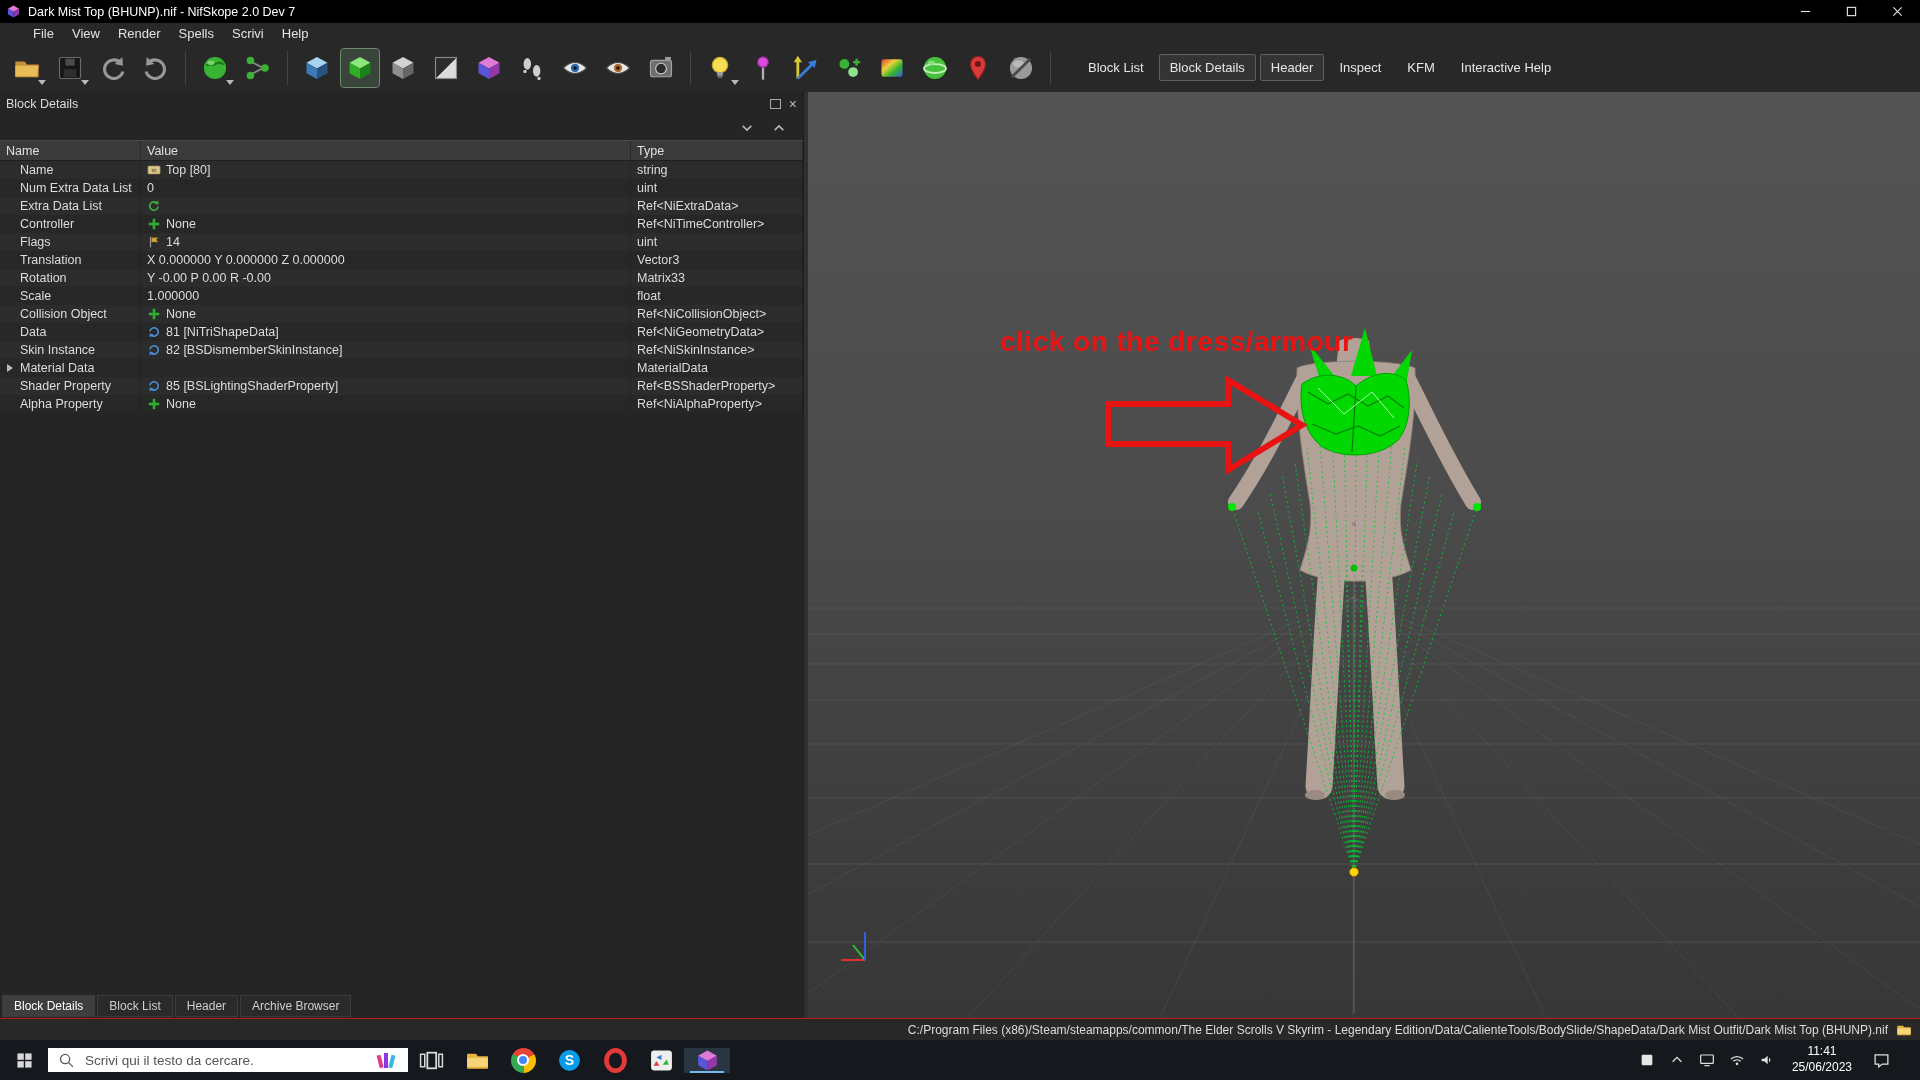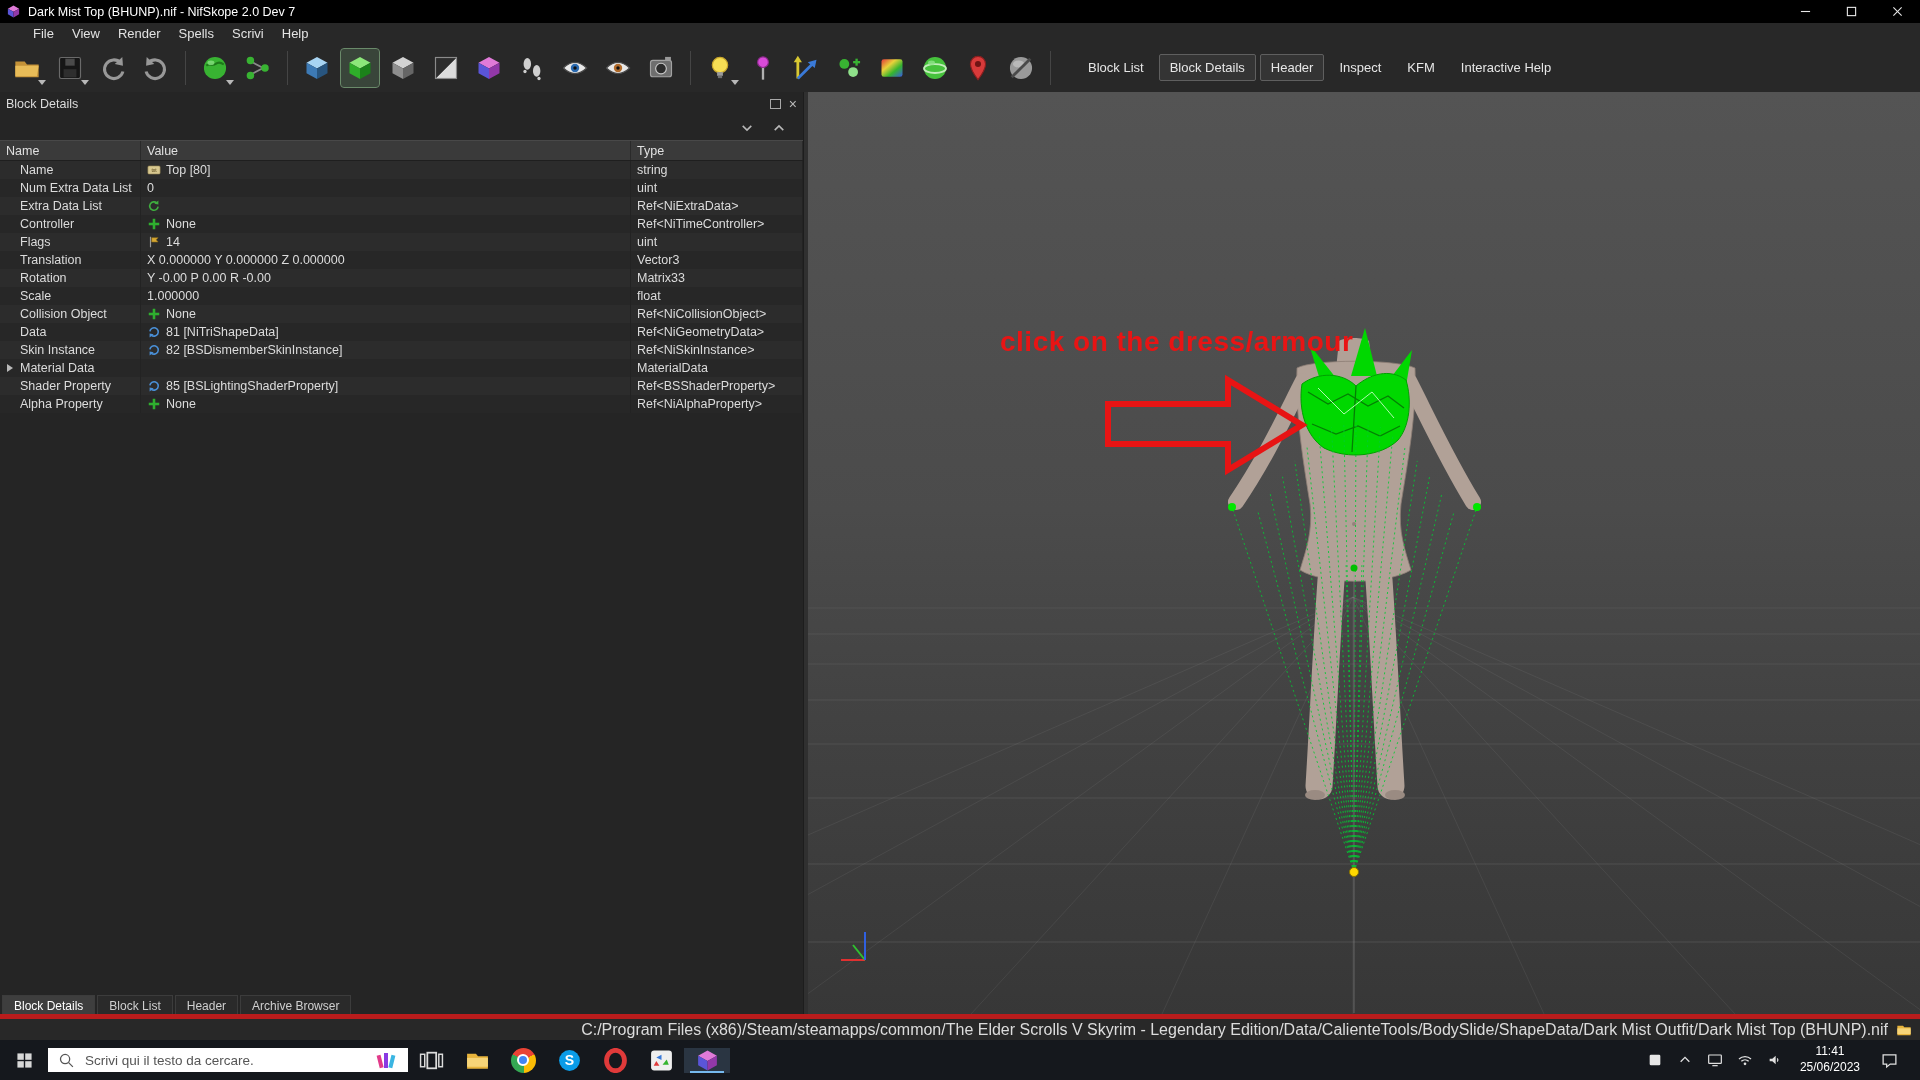--- a/index.html
+++ b/index.html
@@ -60,21 +60,21 @@
   .dock-tab{padding:3px 11px;font-size:12px;background:#2a2a2a;border:1px solid #3c3c3c;color:#cfcfcf;margin-right:2px}
   .dock-tab.active{background:#3e3e3e;color:#fff}
 
   
   .viewport{position:absolute;left:808px;top:0;right:0;height:100%;overflow:hidden;
             background:linear-gradient(#545454 0%,#4b4b4b 45%,#414141 70%,#373737 100%)}
   #scene{position:absolute;left:0;top:0}
   .vp-annotation{position:absolute;left:192px;top:234px;font-size:28px;font-weight:700;letter-spacing:.5px;color:#e81414}
 
   
-  .statusbar{position:absolute;left:0;right:0;bottom:40px;height:21px;background:#282828;border-top:5px solid #b91c1c;display:flex;align-items:center;justify-content:flex-end;font-size:16px;color:#dcdcdc;padding-right:32px}
+  .statusbar{position:absolute;left:0;right:0;bottom:40px;height:21px;background:#282828;border-top:1px solid #b91c1c;display:flex;align-items:center;justify-content:flex-end;font-size:12px;color:#dcdcdc;padding-right:32px}
   .status-folder{position:absolute;right:7px;width:18px;height:16px}
   .status-folder svg{width:18px;height:16px}
 
   
   .taskbar{position:absolute;left:0;right:0;bottom:0;height:40px;background:#15181d;display:flex;align-items:center}
   .start-btn{width:48px;display:flex;align-items:center;justify-content:center}
   .start-btn svg{width:17px;height:17px}
   .search-box{width:340px;background:#fff;display:flex;align-items:center;padding:0 10px;gap:8px}
   .search-box svg{width:17px;height:17px;flex:0 0 auto}
   .search-box input{border:none;outline:none;flex:1;font-size:13.5px;font-family:inherit;color:#333;background:transparent}
@@ -82,21 +82,21 @@
   .search-deco{width:24px;height:24px;flex:0 0 auto}
   .search-deco svg{width:24px;height:24px}
   .taskbar-apps{display:flex;align-items:stretch}
   .tb-app{width:46px;display:flex;align-items:center;justify-content:center;position:relative}
   .tb-app svg{width:25px;height:25px}
   .tb-app.active{background:#2a3542}
   .tb-app.active::after{content:"";position:absolute;left:6px;right:6px;bottom:0;height:2px;background:#76b9ed}
   .gl-chrome{width:25px;height:25px;border-radius:50%;position:relative;display:block;
              background:conic-gradient(from -60deg,#ea4335 0 120deg,#fbbc05 0 240deg,#34a853 0 360deg)}
   .gl-chrome span{position:absolute;inset:6.5px;background:#4285f4;border:2.5px solid #fff;border-radius:50%}
-  .tray{margin-left:auto;display:flex;align-items:center;gap:2px;padding-right:12px}
+  .tray{margin-left:auto;display:flex;align-items:center;gap:2px;padding-right:20px}
   .tray-btn{width:30px;height:40px;display:flex;align-items:center;justify-content:center}
   .tray-btn svg{width:16px;height:16px}
   .clock{display:flex;flex-direction:column;align-items:center;justify-content:center;font-size:12px;line-height:1.3;color:#fff;padding:0 8px}
   .notif{width:38px;height:40px;display:flex;align-items:center;justify-content:center}
   .notif svg{width:17px;height:17px}
 </style>
 </head>
 <body>
 
 <div class="titlebar">

